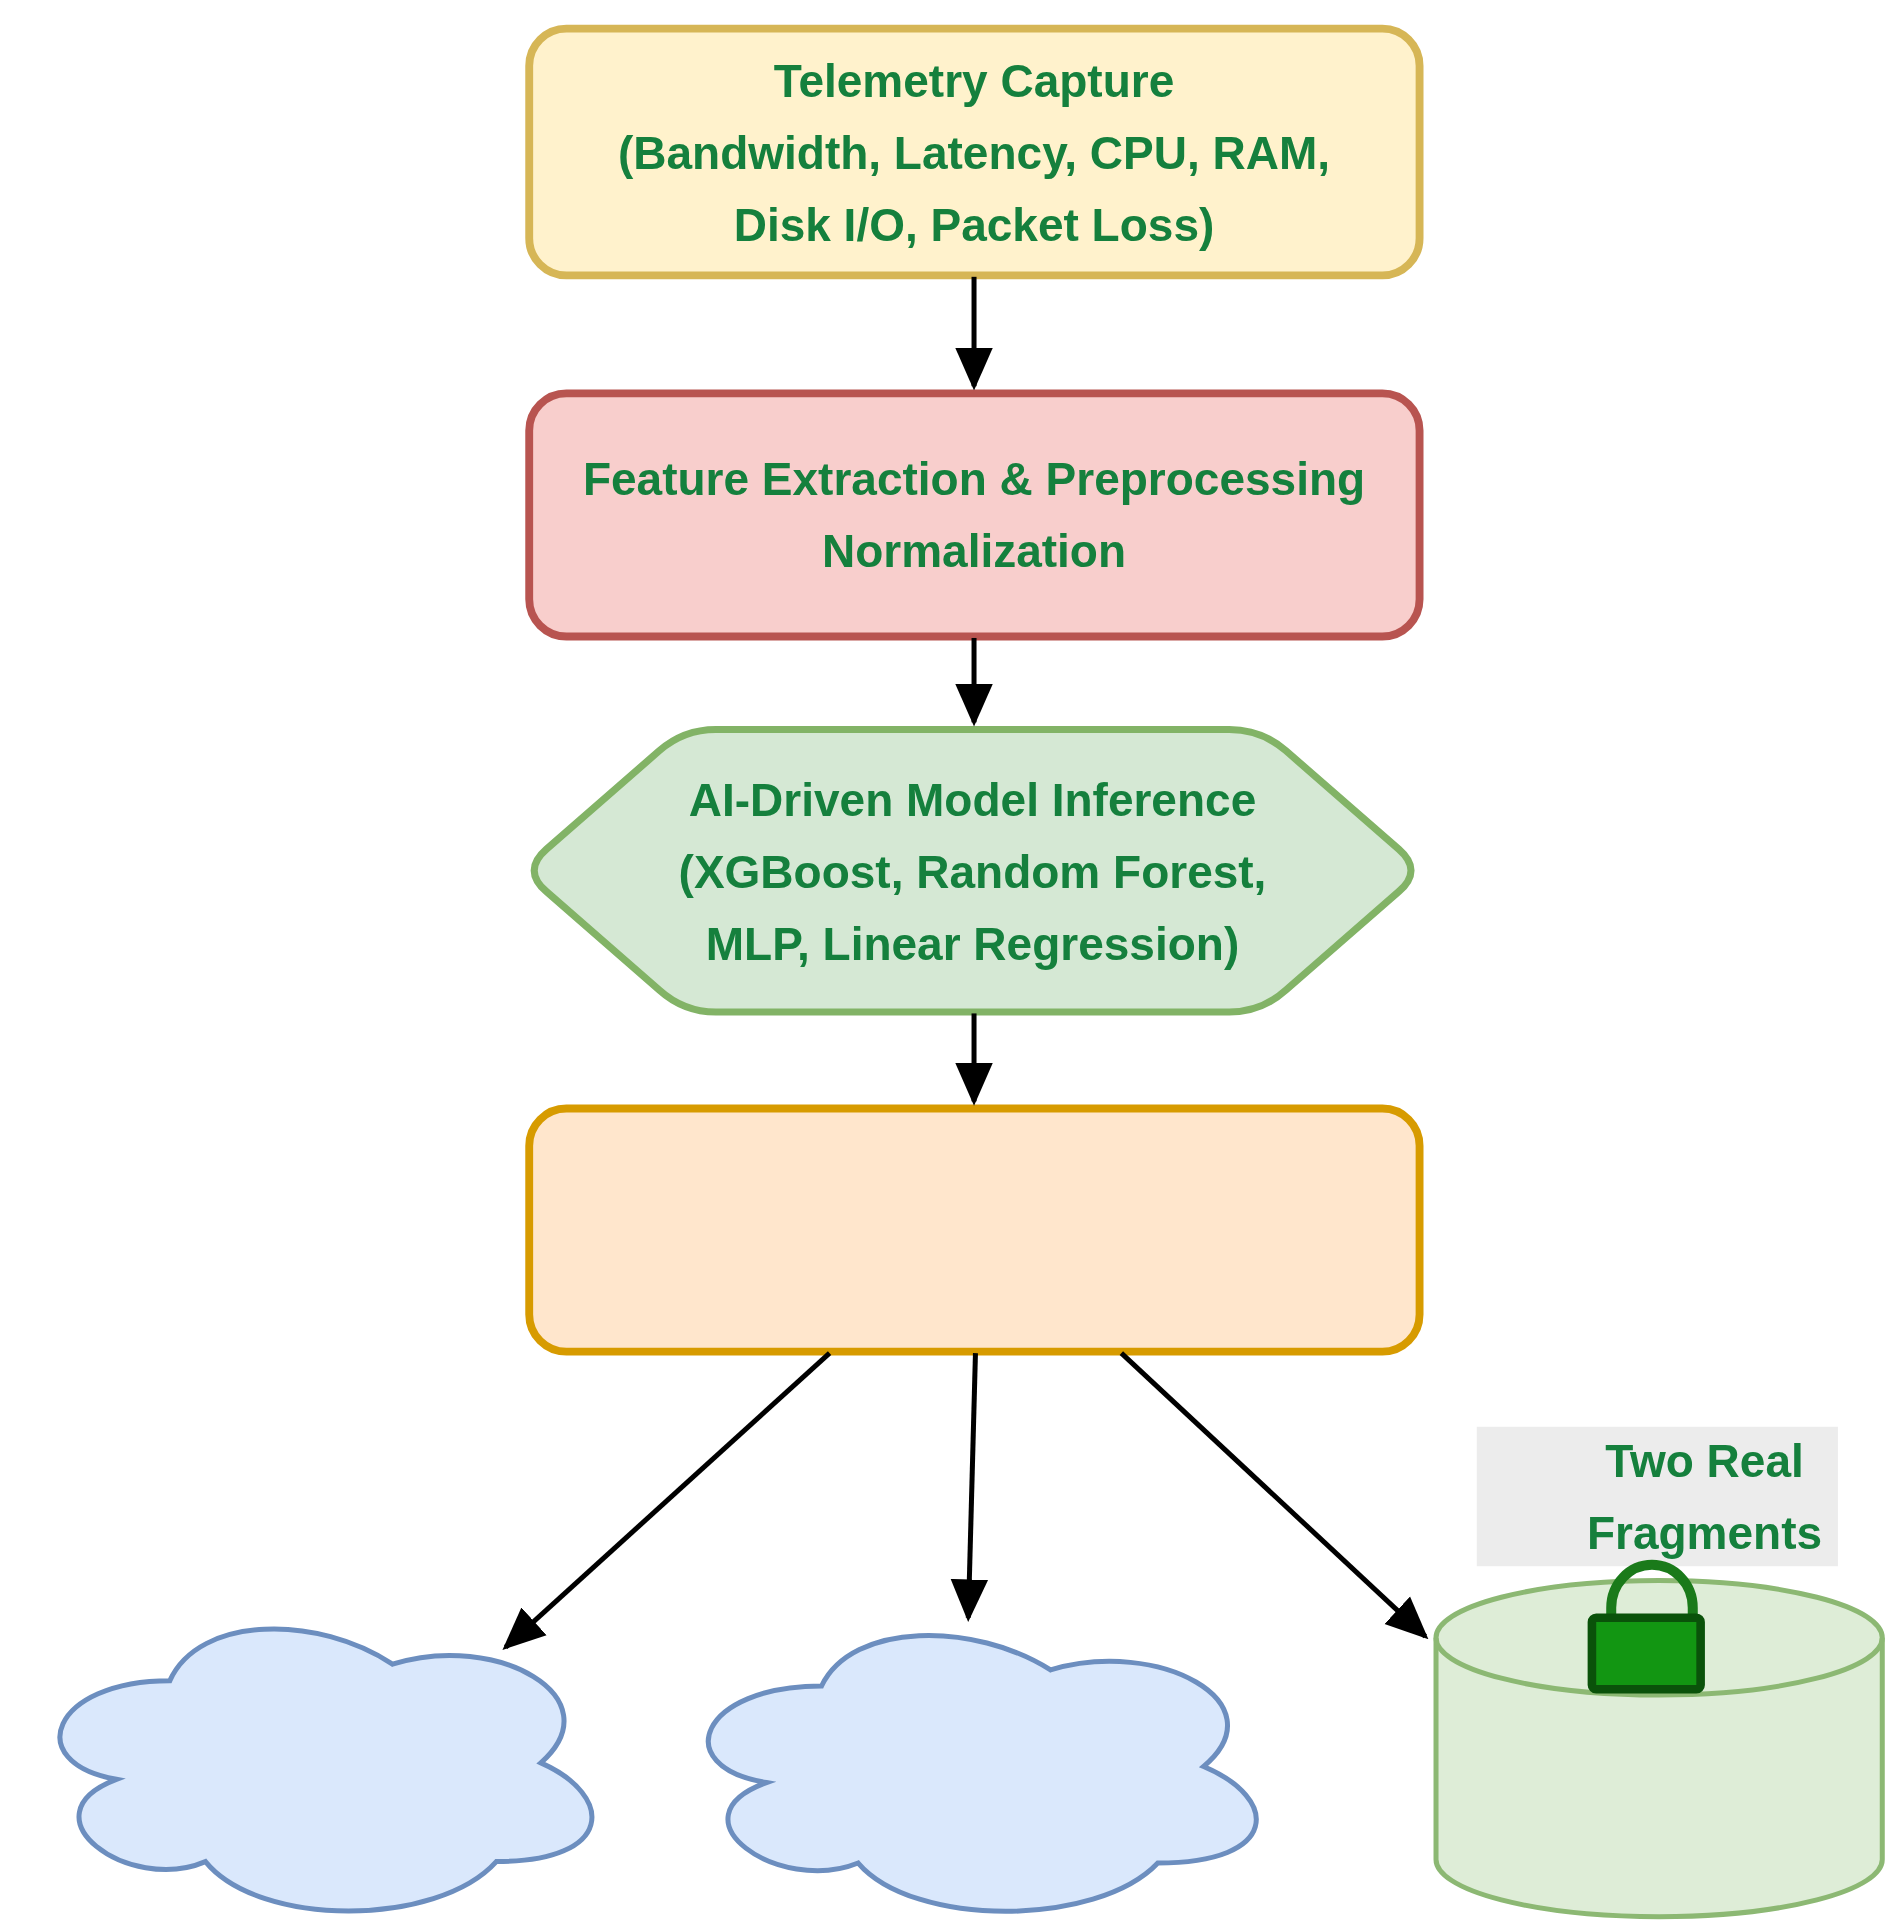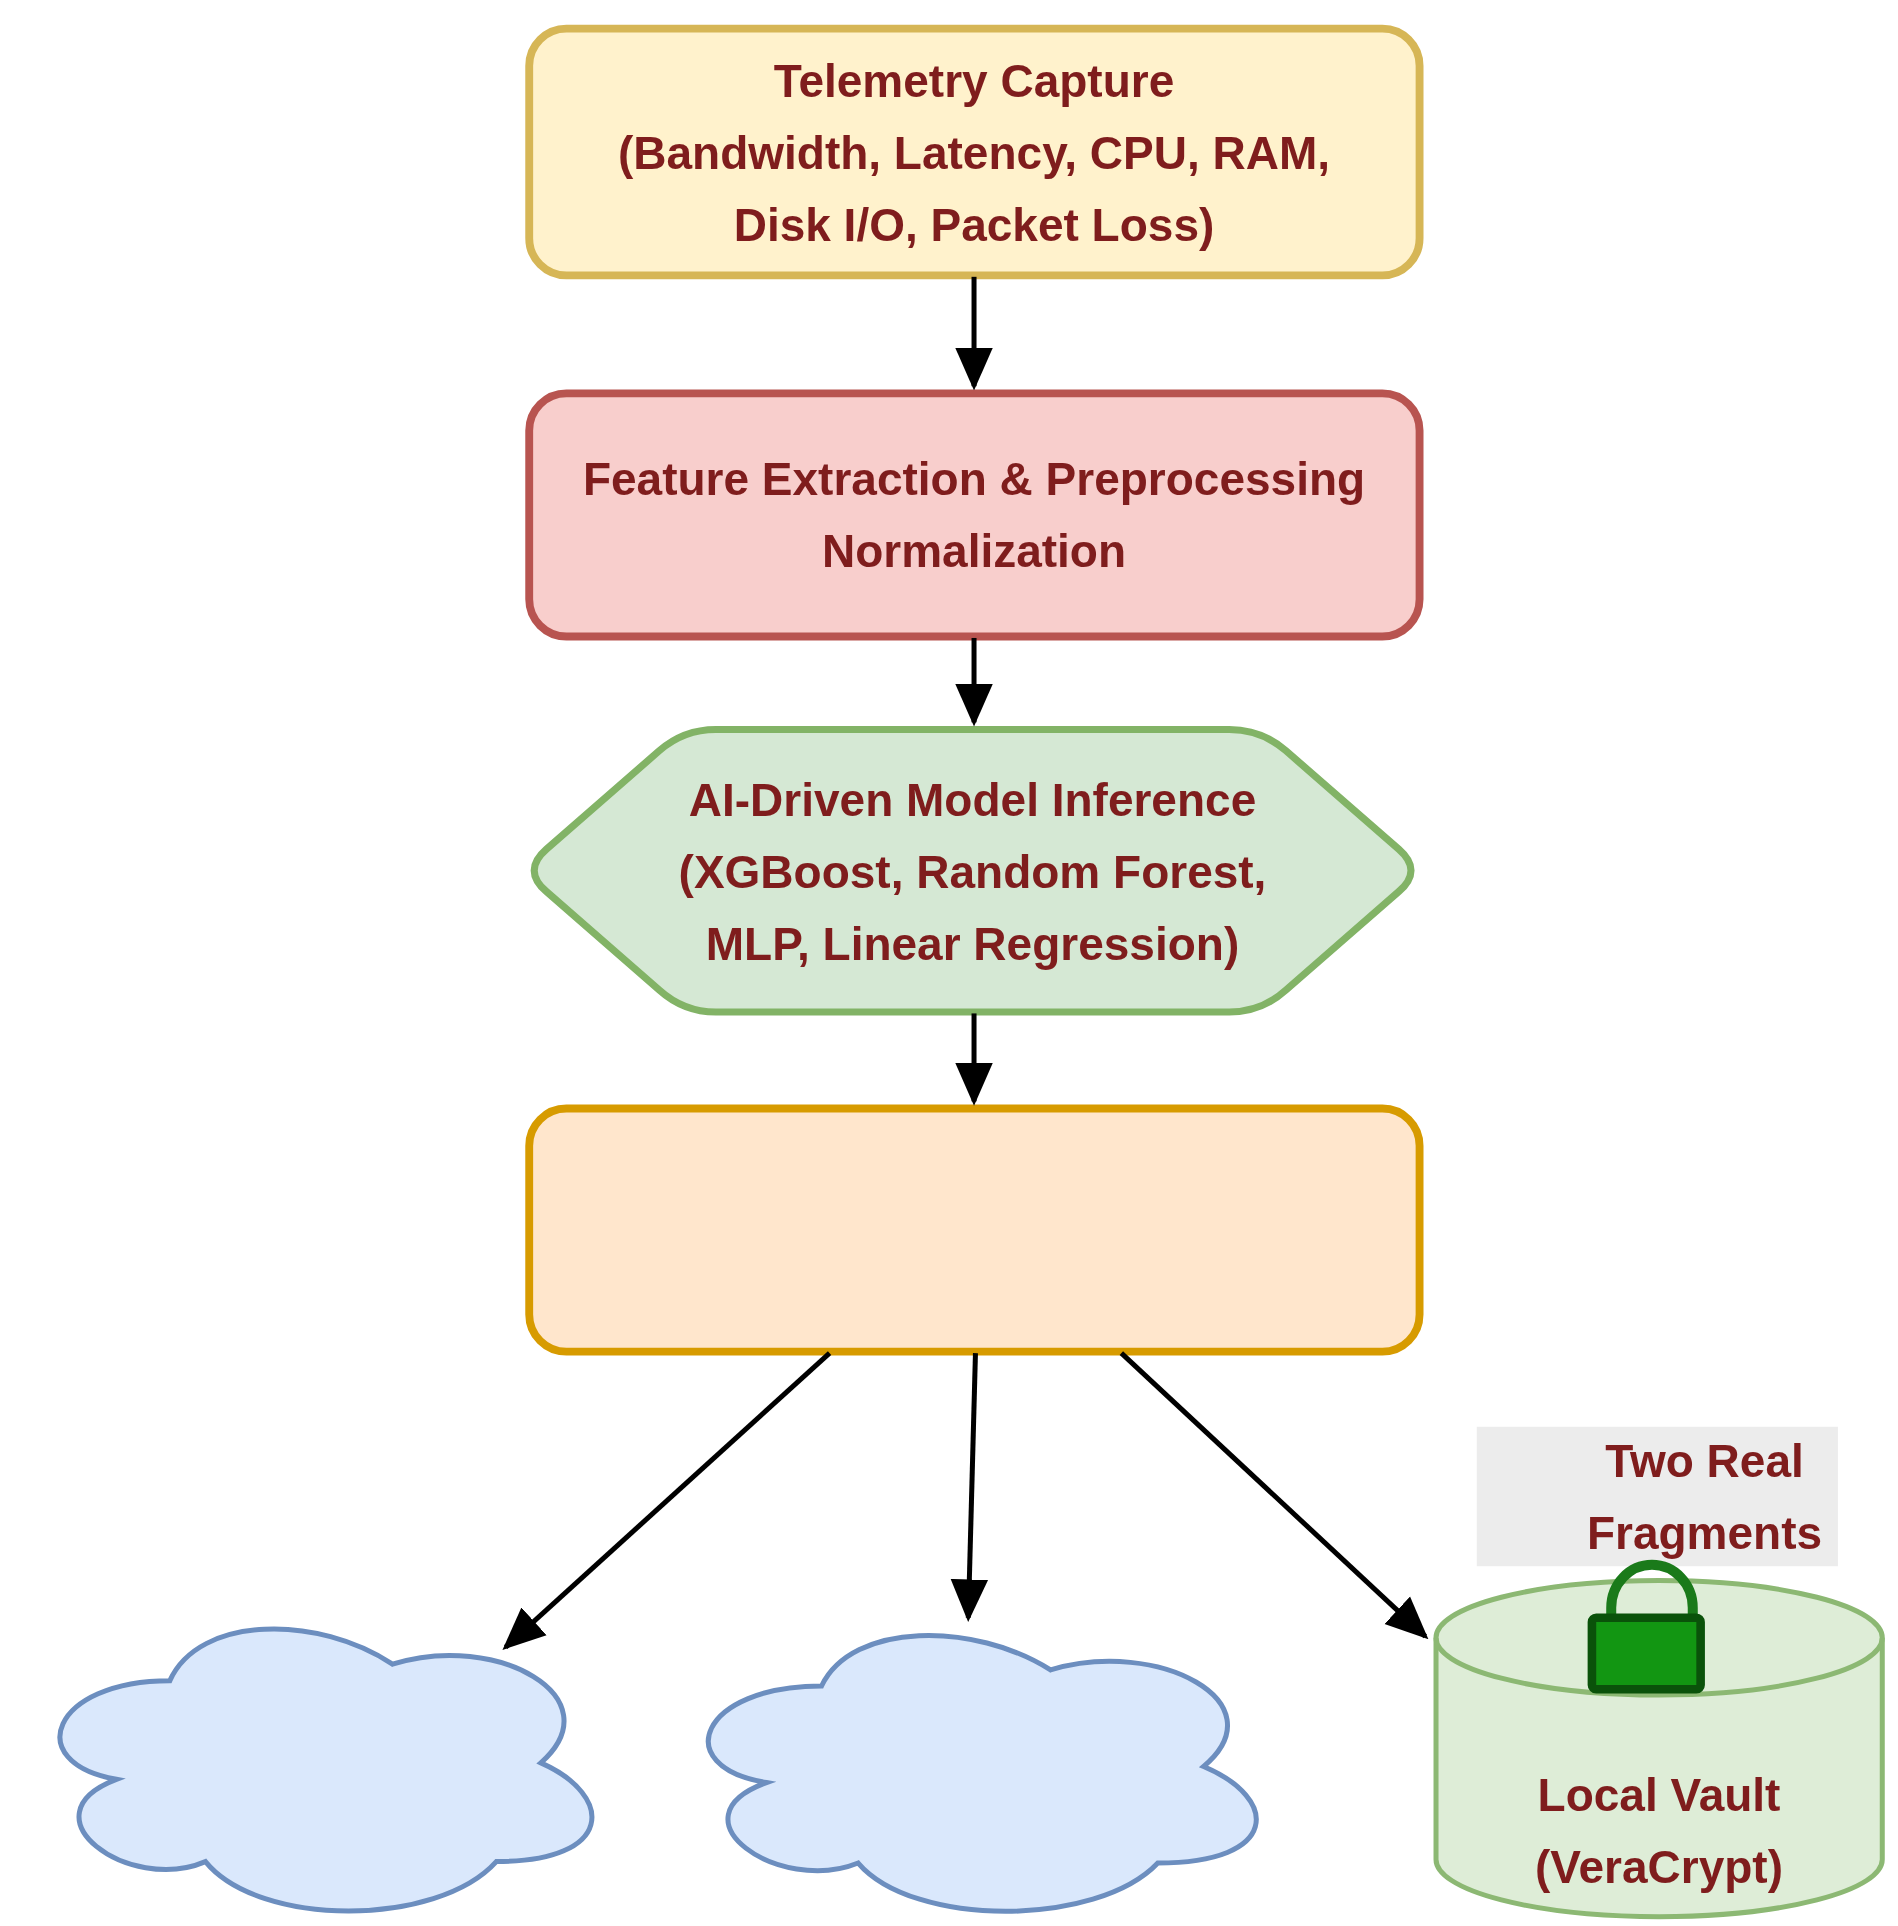--- a/index.html
+++ b/index.html
@@ -15,21 +15,21 @@
   .node-label {
     position: absolute;
     display: flex;
     align-items: center;
     justify-content: center;
     text-align: center;
     white-space: pre-line;
     font-weight: 700;
     font-size: 46px;
     line-height: 72px;
-    color: #7f1d1d;
+    color: #15803d;
     pointer-events: none;
   }
 </style>
 </head>
 <body>
 
 <div class="canvas">
 
   <svg width="1898" height="1926" viewBox="0 0 2654 2693">
     <defs>
@@ -90,17 +90,15 @@
 
   <div class="node-label" style="left:529px; top:393px; width:890px; height:243px;">Feature Extraction &amp; Preprocessing
 Normalization</div>
 
 
 
 
   <div class="node-label" style="left:1477px; top:1427px; width:361px; height:139px;padding-left:47px;">Two Real
 Fragments</div>
 
-  <div class="node-label" style="left:1436px; top:1738px; width:446px; height:186px;">Local Vault
-(VeraCrypt)</div>
 
 </div>
 
 
 </body></html>

